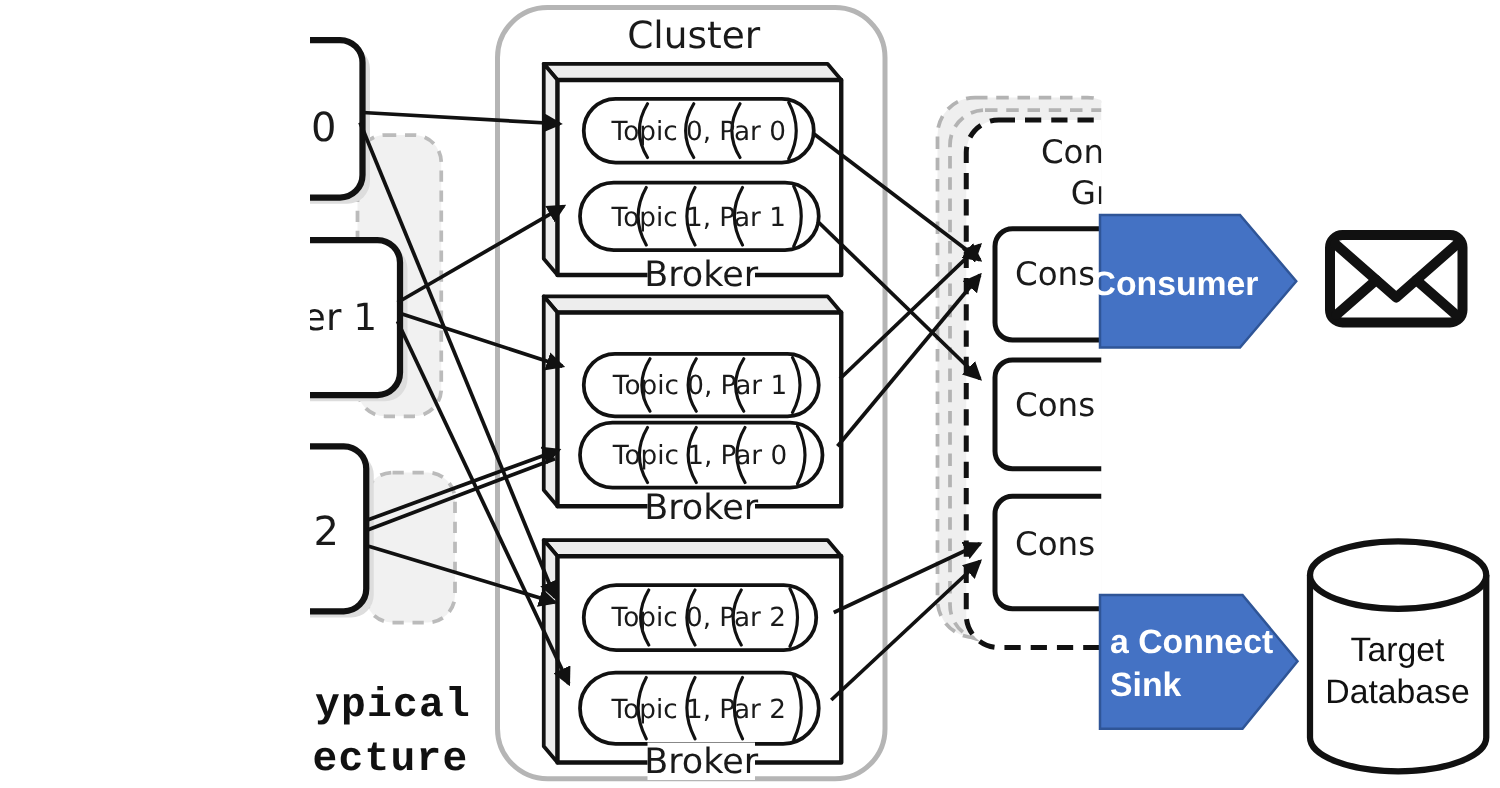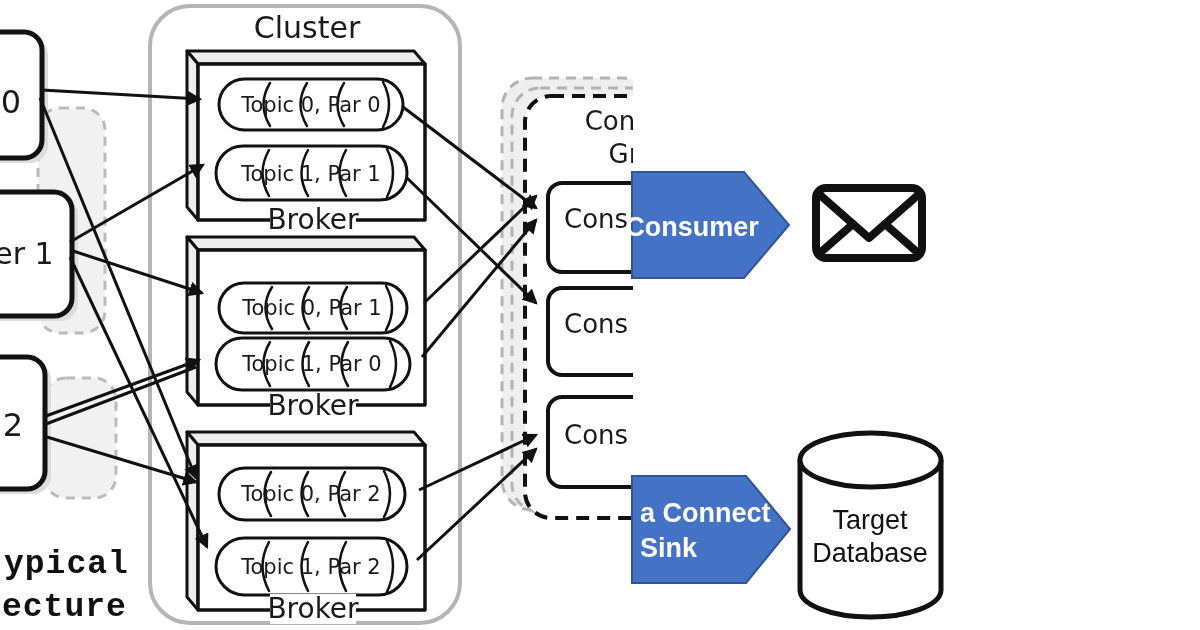--- a/index.html
+++ b/index.html
@@ -1,17 +1,17 @@
 <!DOCTYPE html>
 <html><head>
 <meta charset="utf-8">
 <style>
   html,body{margin:0;padding:0;background:#ffffff;}
   .stage{position:relative;width:1200px;height:630px;overflow:hidden;background:#ffffff;
-         font-family:"DejaVu Sans",sans-serif;}
+         font-family:"DejaVu Sans",sans-serif;text-align:right;}
   svg text{user-select:none;}
   .hand{font-family:"DejaVu Sans",sans-serif;fill:#1a1a1a;}
   .mono-cap{font-family:"Liberation Mono",monospace;font-weight:bold;fill:#111;}
   .arrow-label{font-family:"Liberation Sans",sans-serif;font-weight:bold;fill:#ffffff;}
   .db-label{font-family:"Liberation Sans",sans-serif;fill:#111;}
 
   
   .editor{position:absolute;left:952px;top:0;width:248px;height:630px;background:#232830;}
   .ed-header{position:absolute;left:0;top:0;width:100%;height:48px;
     background:linear-gradient(180deg,#5e2a0d 0,#5e2a0d 3px,#7d3c15 3px,#7d3c15 35px,

